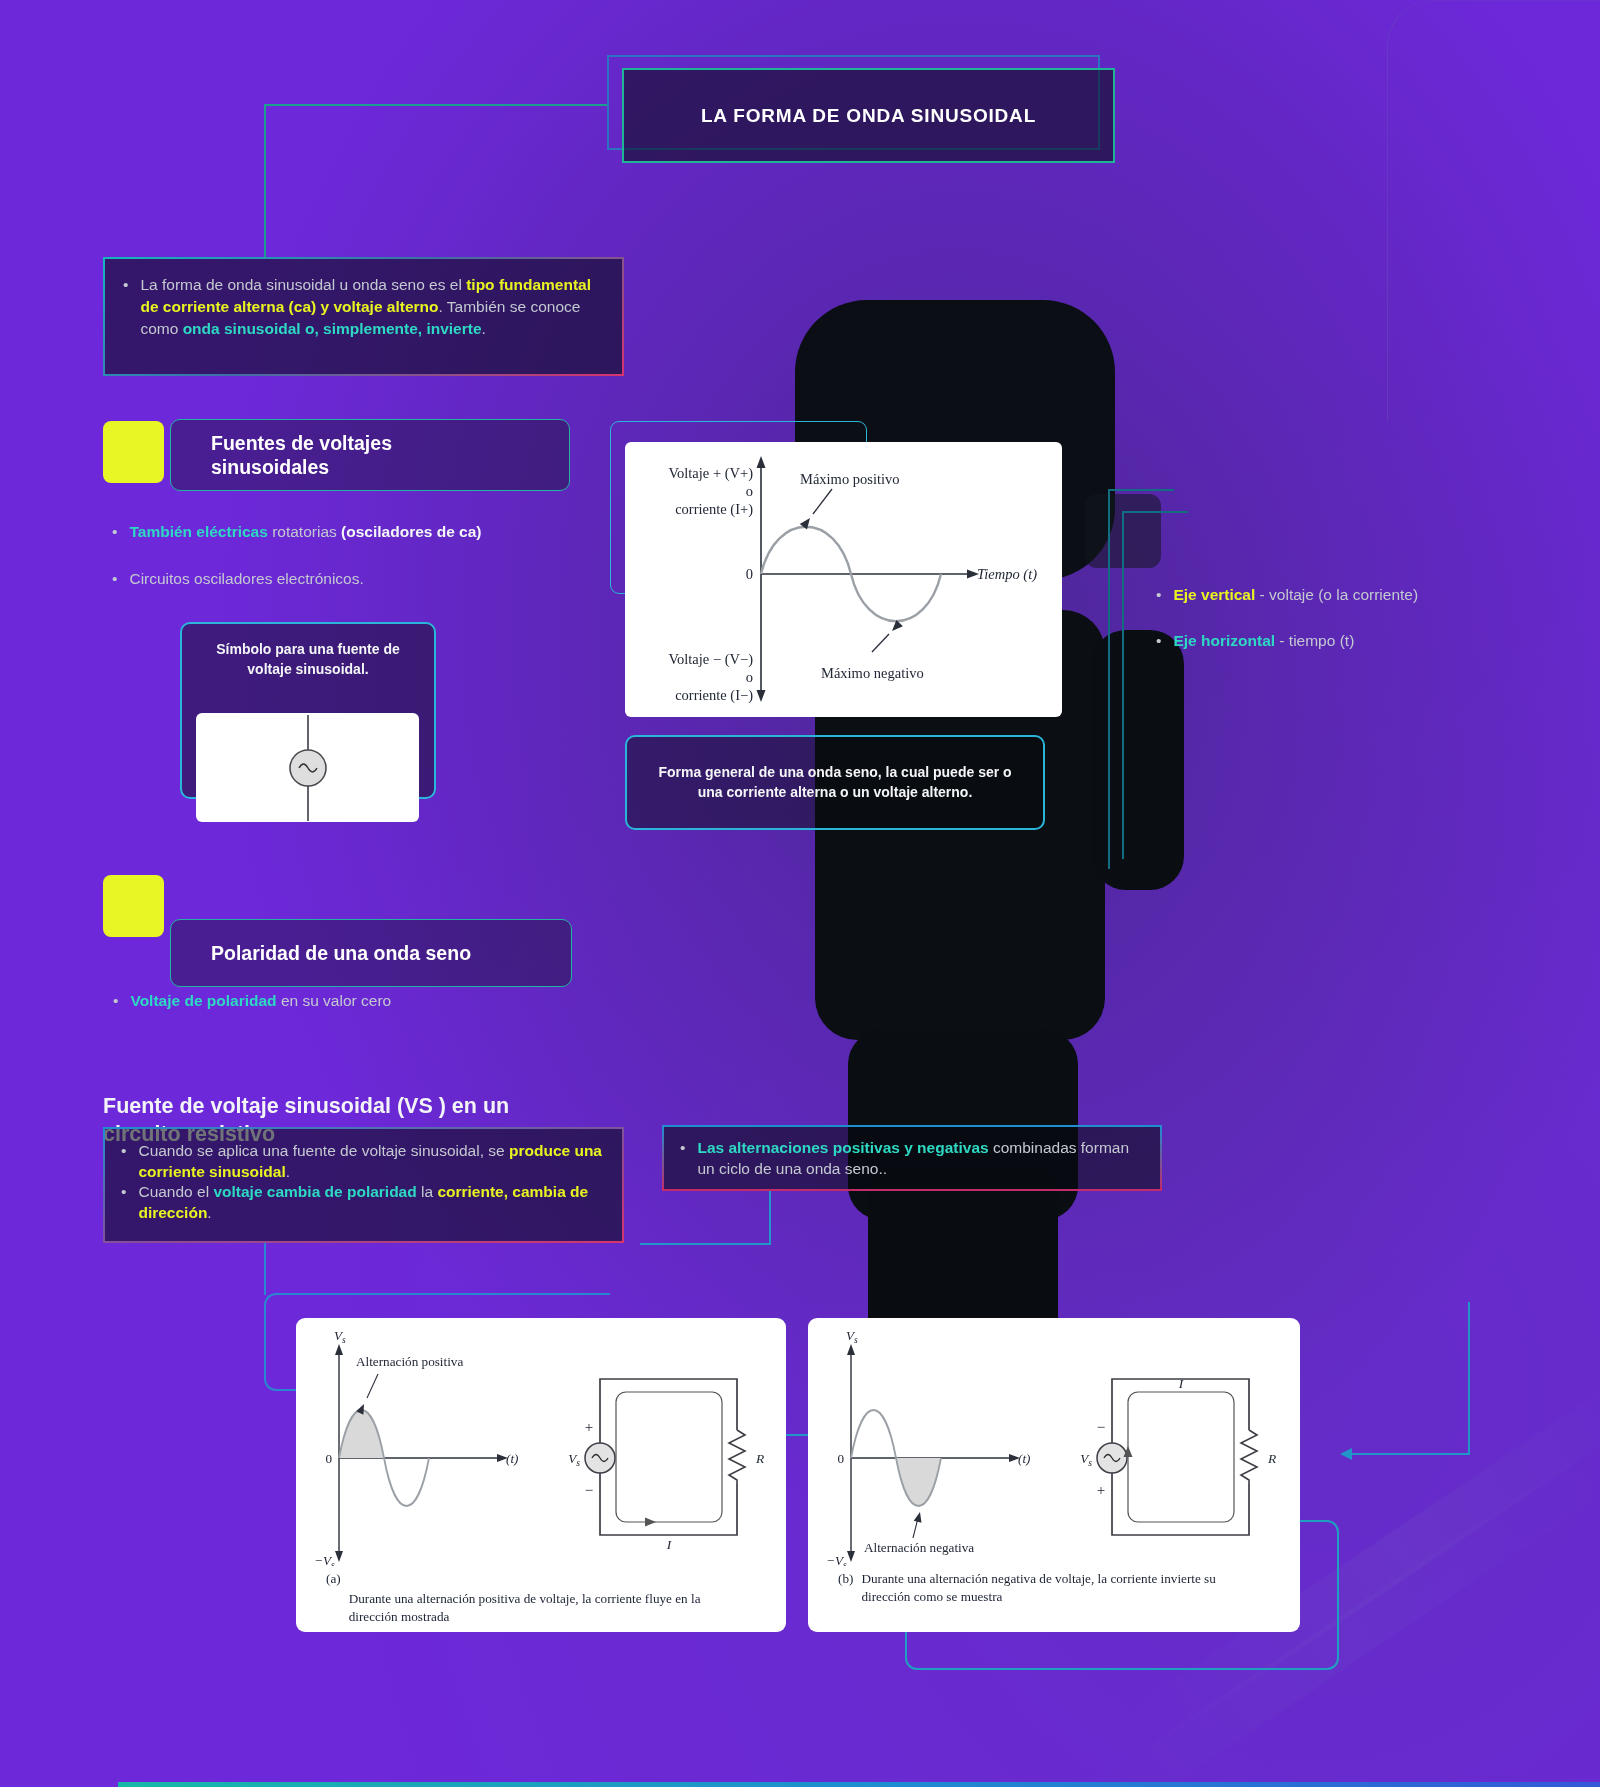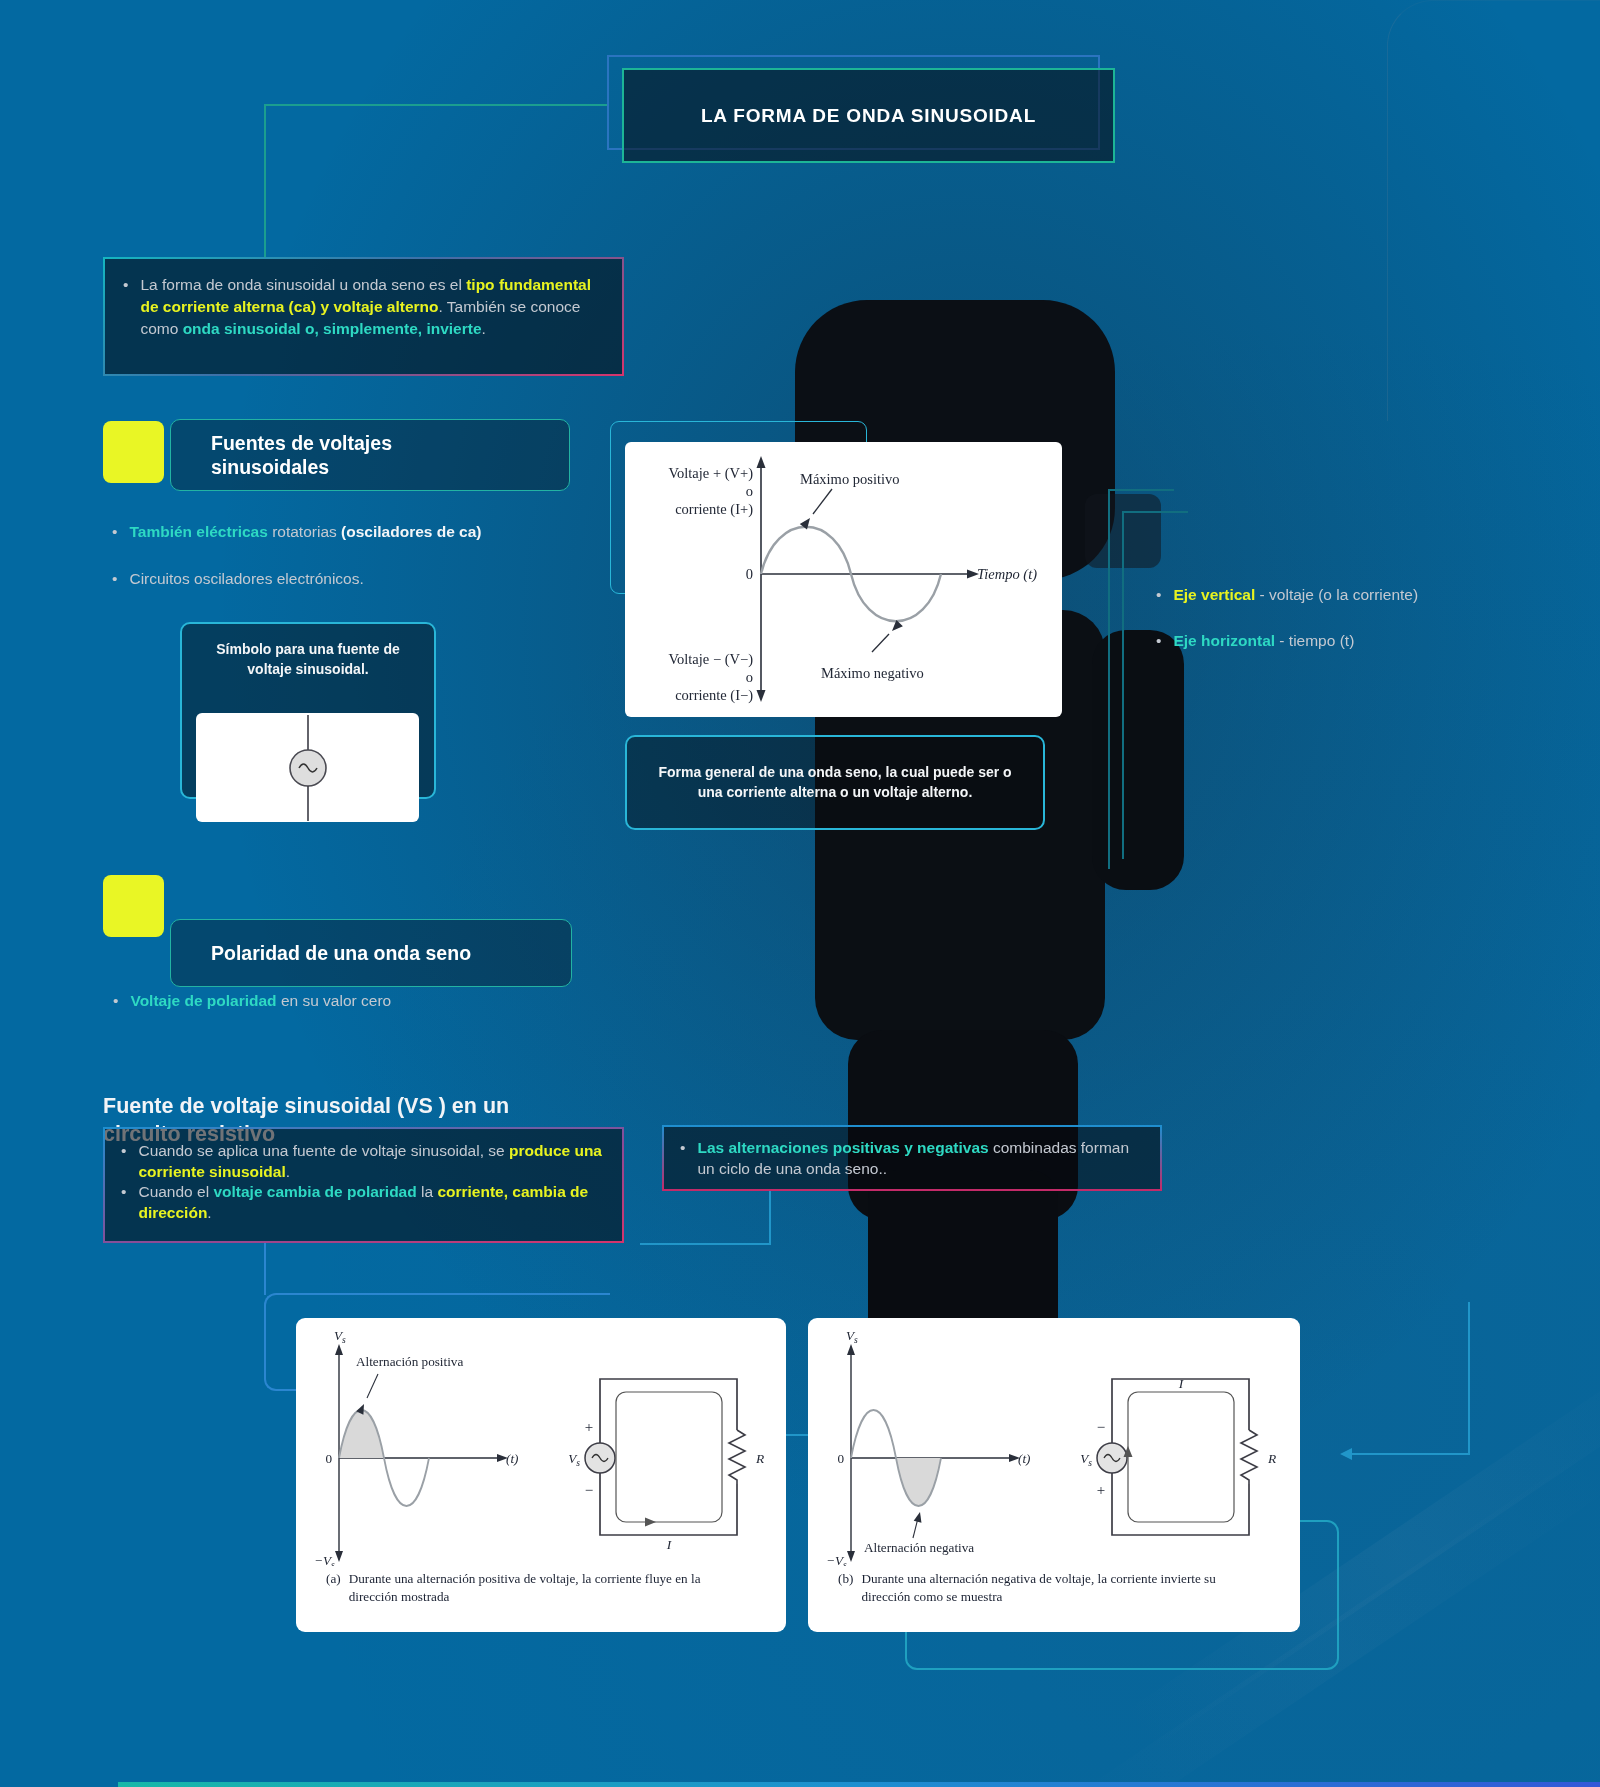--- a/index.html
+++ b/index.html
@@ -1,16 +1,16 @@
 <!DOCTYPE html>
 <html><head>
 <meta charset="utf-8">
 <style>
   html,body{margin:0;padding:0;background:#04070c;}
-  .canvas{position:relative;width:1600px;height:1787px;background:#0369a1;overflow:hidden;
+  .canvas{position:relative;width:1600px;height:1787px;background:#6d28d9;overflow:hidden;
           font-family:"Liberation Sans","DejaVu Sans",sans-serif;}
   .abs{position:absolute;}
   
   .bgfade{position:absolute;inset:0;background:
      radial-gradient(ellipse at 60% 35%, rgba(26,34,46,.38), transparent 55%),
      radial-gradient(ellipse at 82% 78%, rgba(50,70,92,.14), transparent 55%);}
   .rshape{position:absolute;background:#0b0f15;}
   .corner-tr{position:absolute;top:0;right:0;width:212px;height:420px;
      border-left:1px solid rgba(100,130,150,.22);border-top:1px solid rgba(100,130,150,.10);
      border-top-left-radius:46px;}
@@ -234,21 +234,21 @@
       <rect x="312" y="70" width="106" height="130" rx="10" fill="none" stroke="#555" stroke-width="1.2"></rect>
       <polygon points="0,0 11,-4.5 11,4.5" fill="#555" transform="translate(352,200) rotate(180)"></polygon>
       <text x="285" y="110" font-size="15" text-anchor="middle">+</text>
       <text x="285" y="173" font-size="15" text-anchor="middle">−</text>
       <text x="276" y="141" font-size="13.2" font-style="italic" text-anchor="end"><tspan>V</tspan><tspan dy="3" font-size="9.5">s</tspan></text>
       <text x="452" y="141" font-size="13.5" font-style="italic">R</text>
       <text x="365" y="227" font-size="13.5" font-style="italic" text-anchor="middle">I</text>
     </svg>
     <div class="pcap">
       <span>(a)</span>
-      <span style="width:400px;">Durante una alternación positiva de voltaje, la corriente fluye en la dirección mostrada</span>
+      <span style="width:400px;margin-top:20px;">Durante una alternación positiva de voltaje, la corriente fluye en la dirección mostrada</span>
     </div>
   </div>
 
   <div class="abs panel" style="left:808px;top:1318px;width:492px;height:314px;">
     <svg width="474" height="244" viewBox="0 0 474 244" style="position:absolute;left:8px;top:4px;">
 
       <line x1="35" y1="30" x2="35" y2="232" stroke="#2a2f3a" stroke-width="1.4"></line>
       <polygon points="35,22 31,33 39,33" fill="#2a2f3a"></polygon>
       <polygon points="35,240 31,229 39,229" fill="#2a2f3a"></polygon>
       <line x1="35" y1="136" x2="196" y2="136" stroke="#2a2f3a" stroke-width="1.4"></line>

